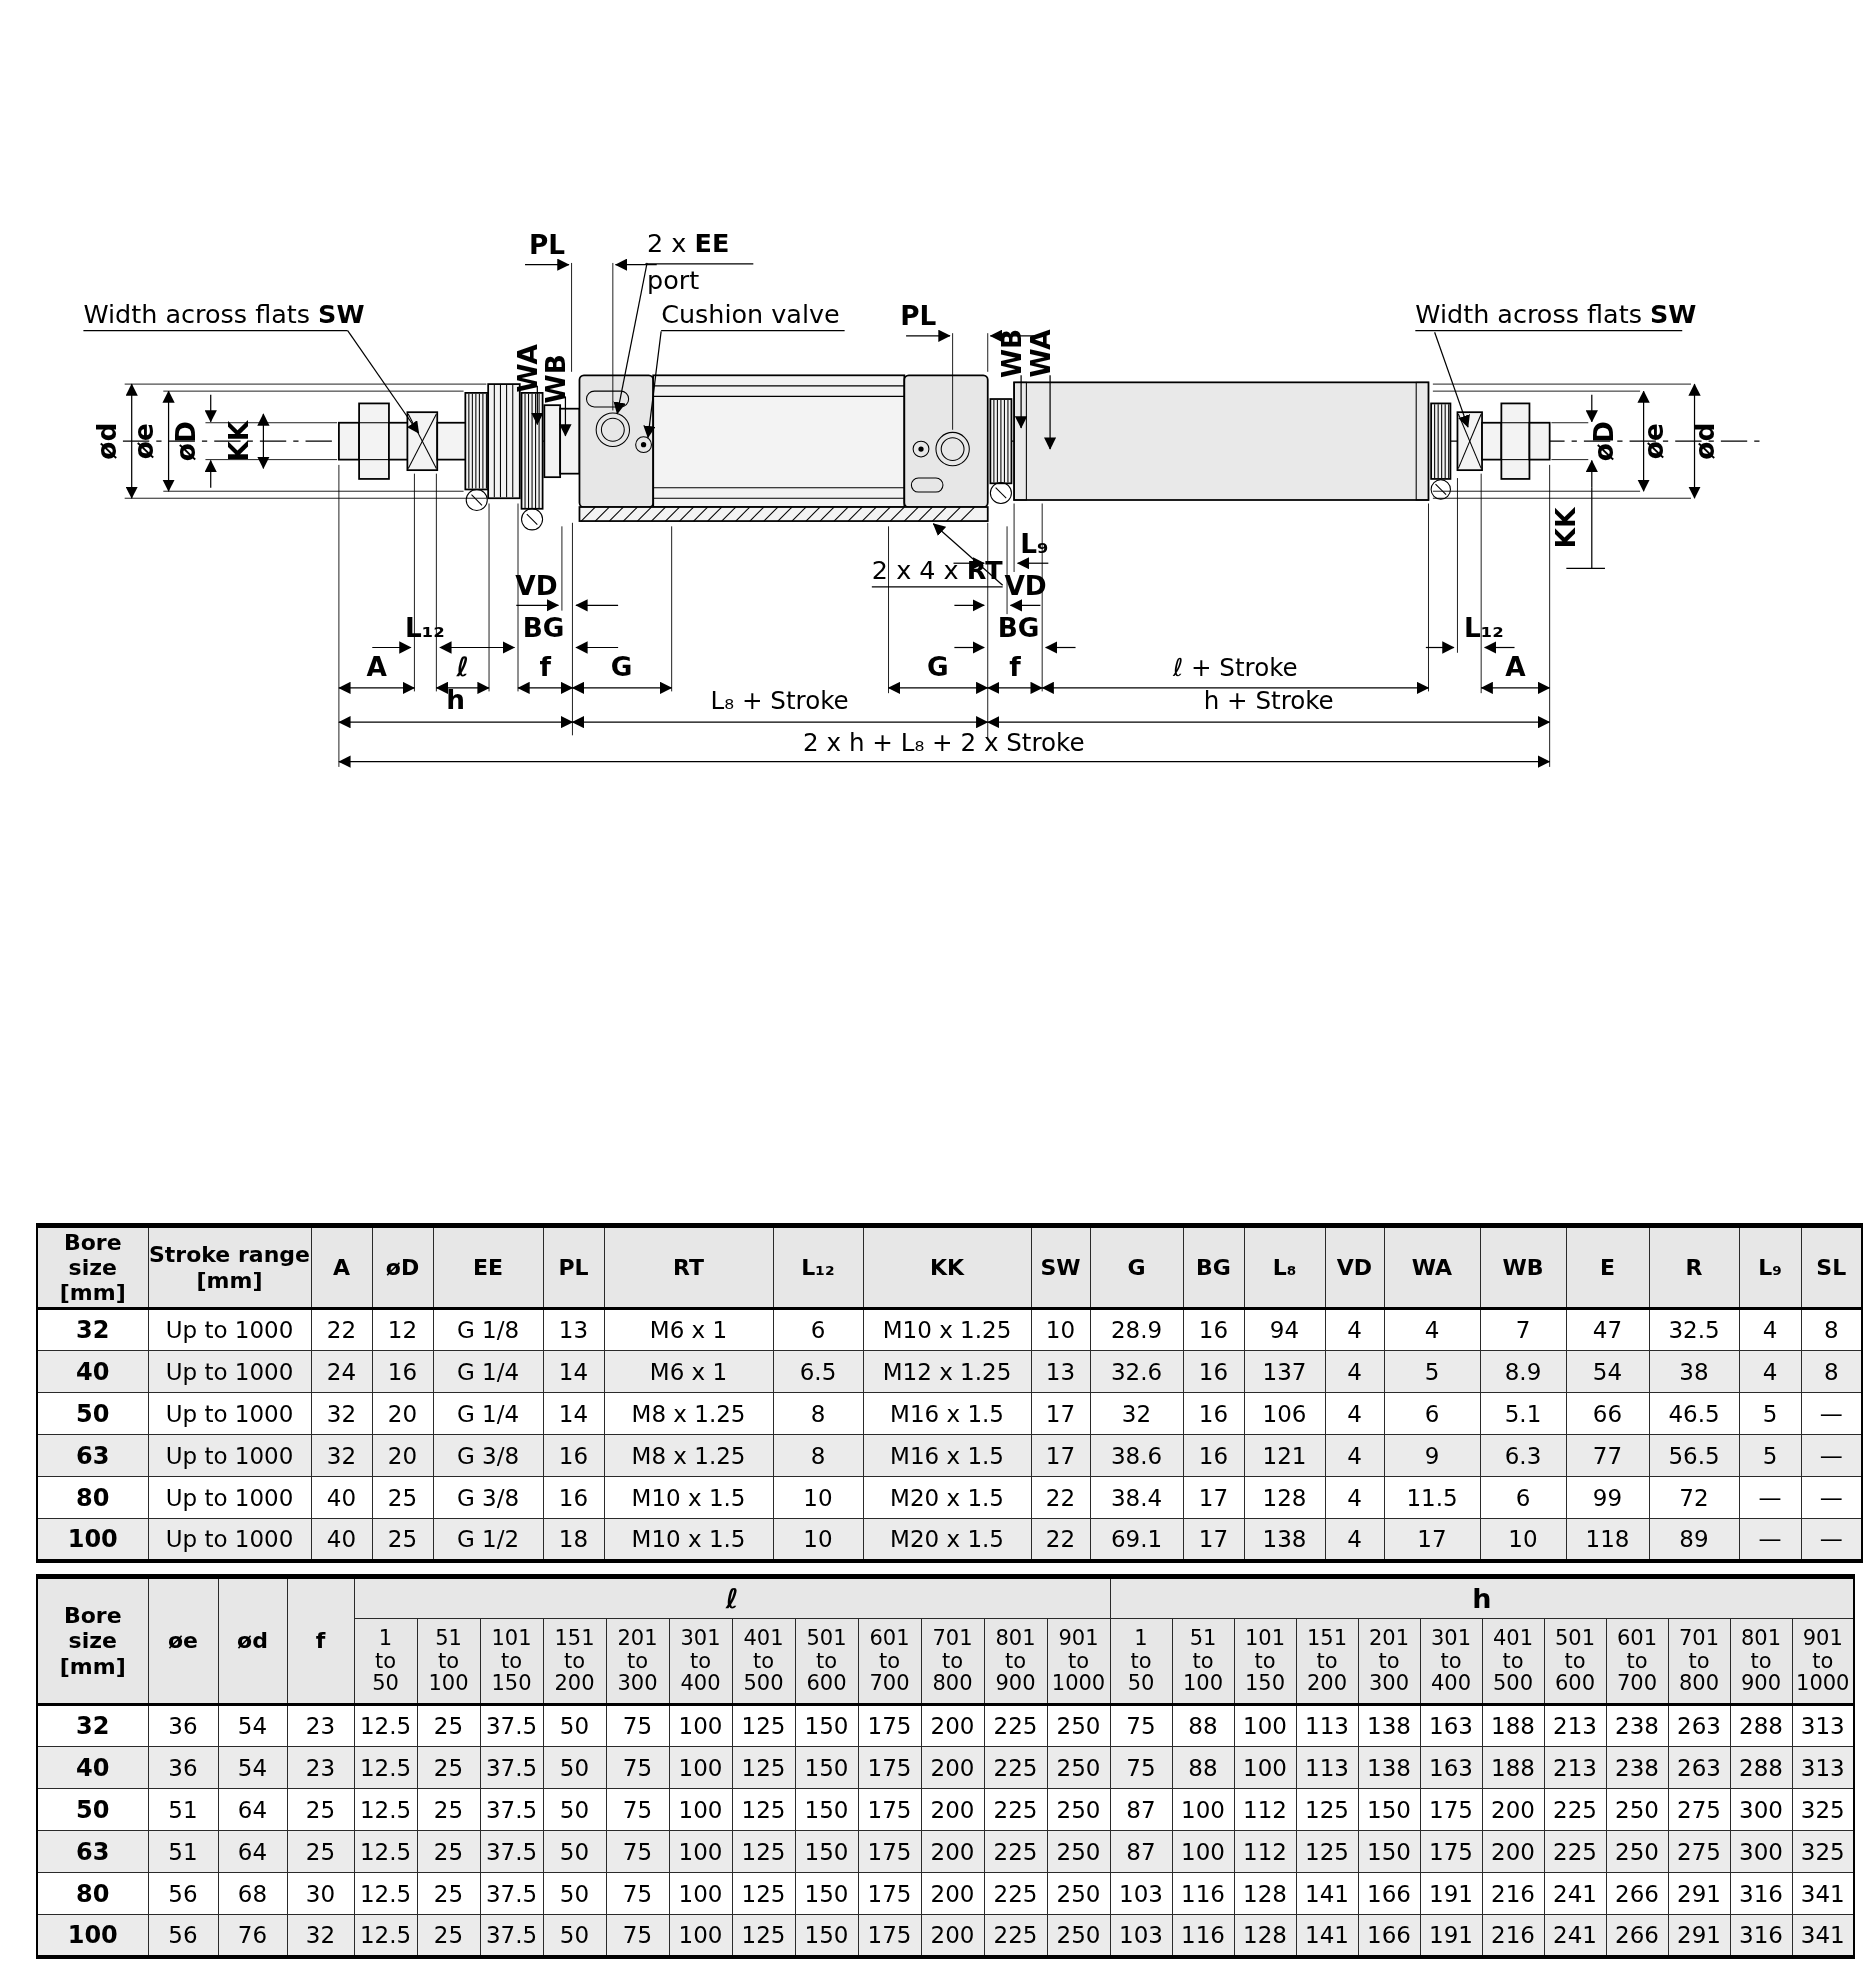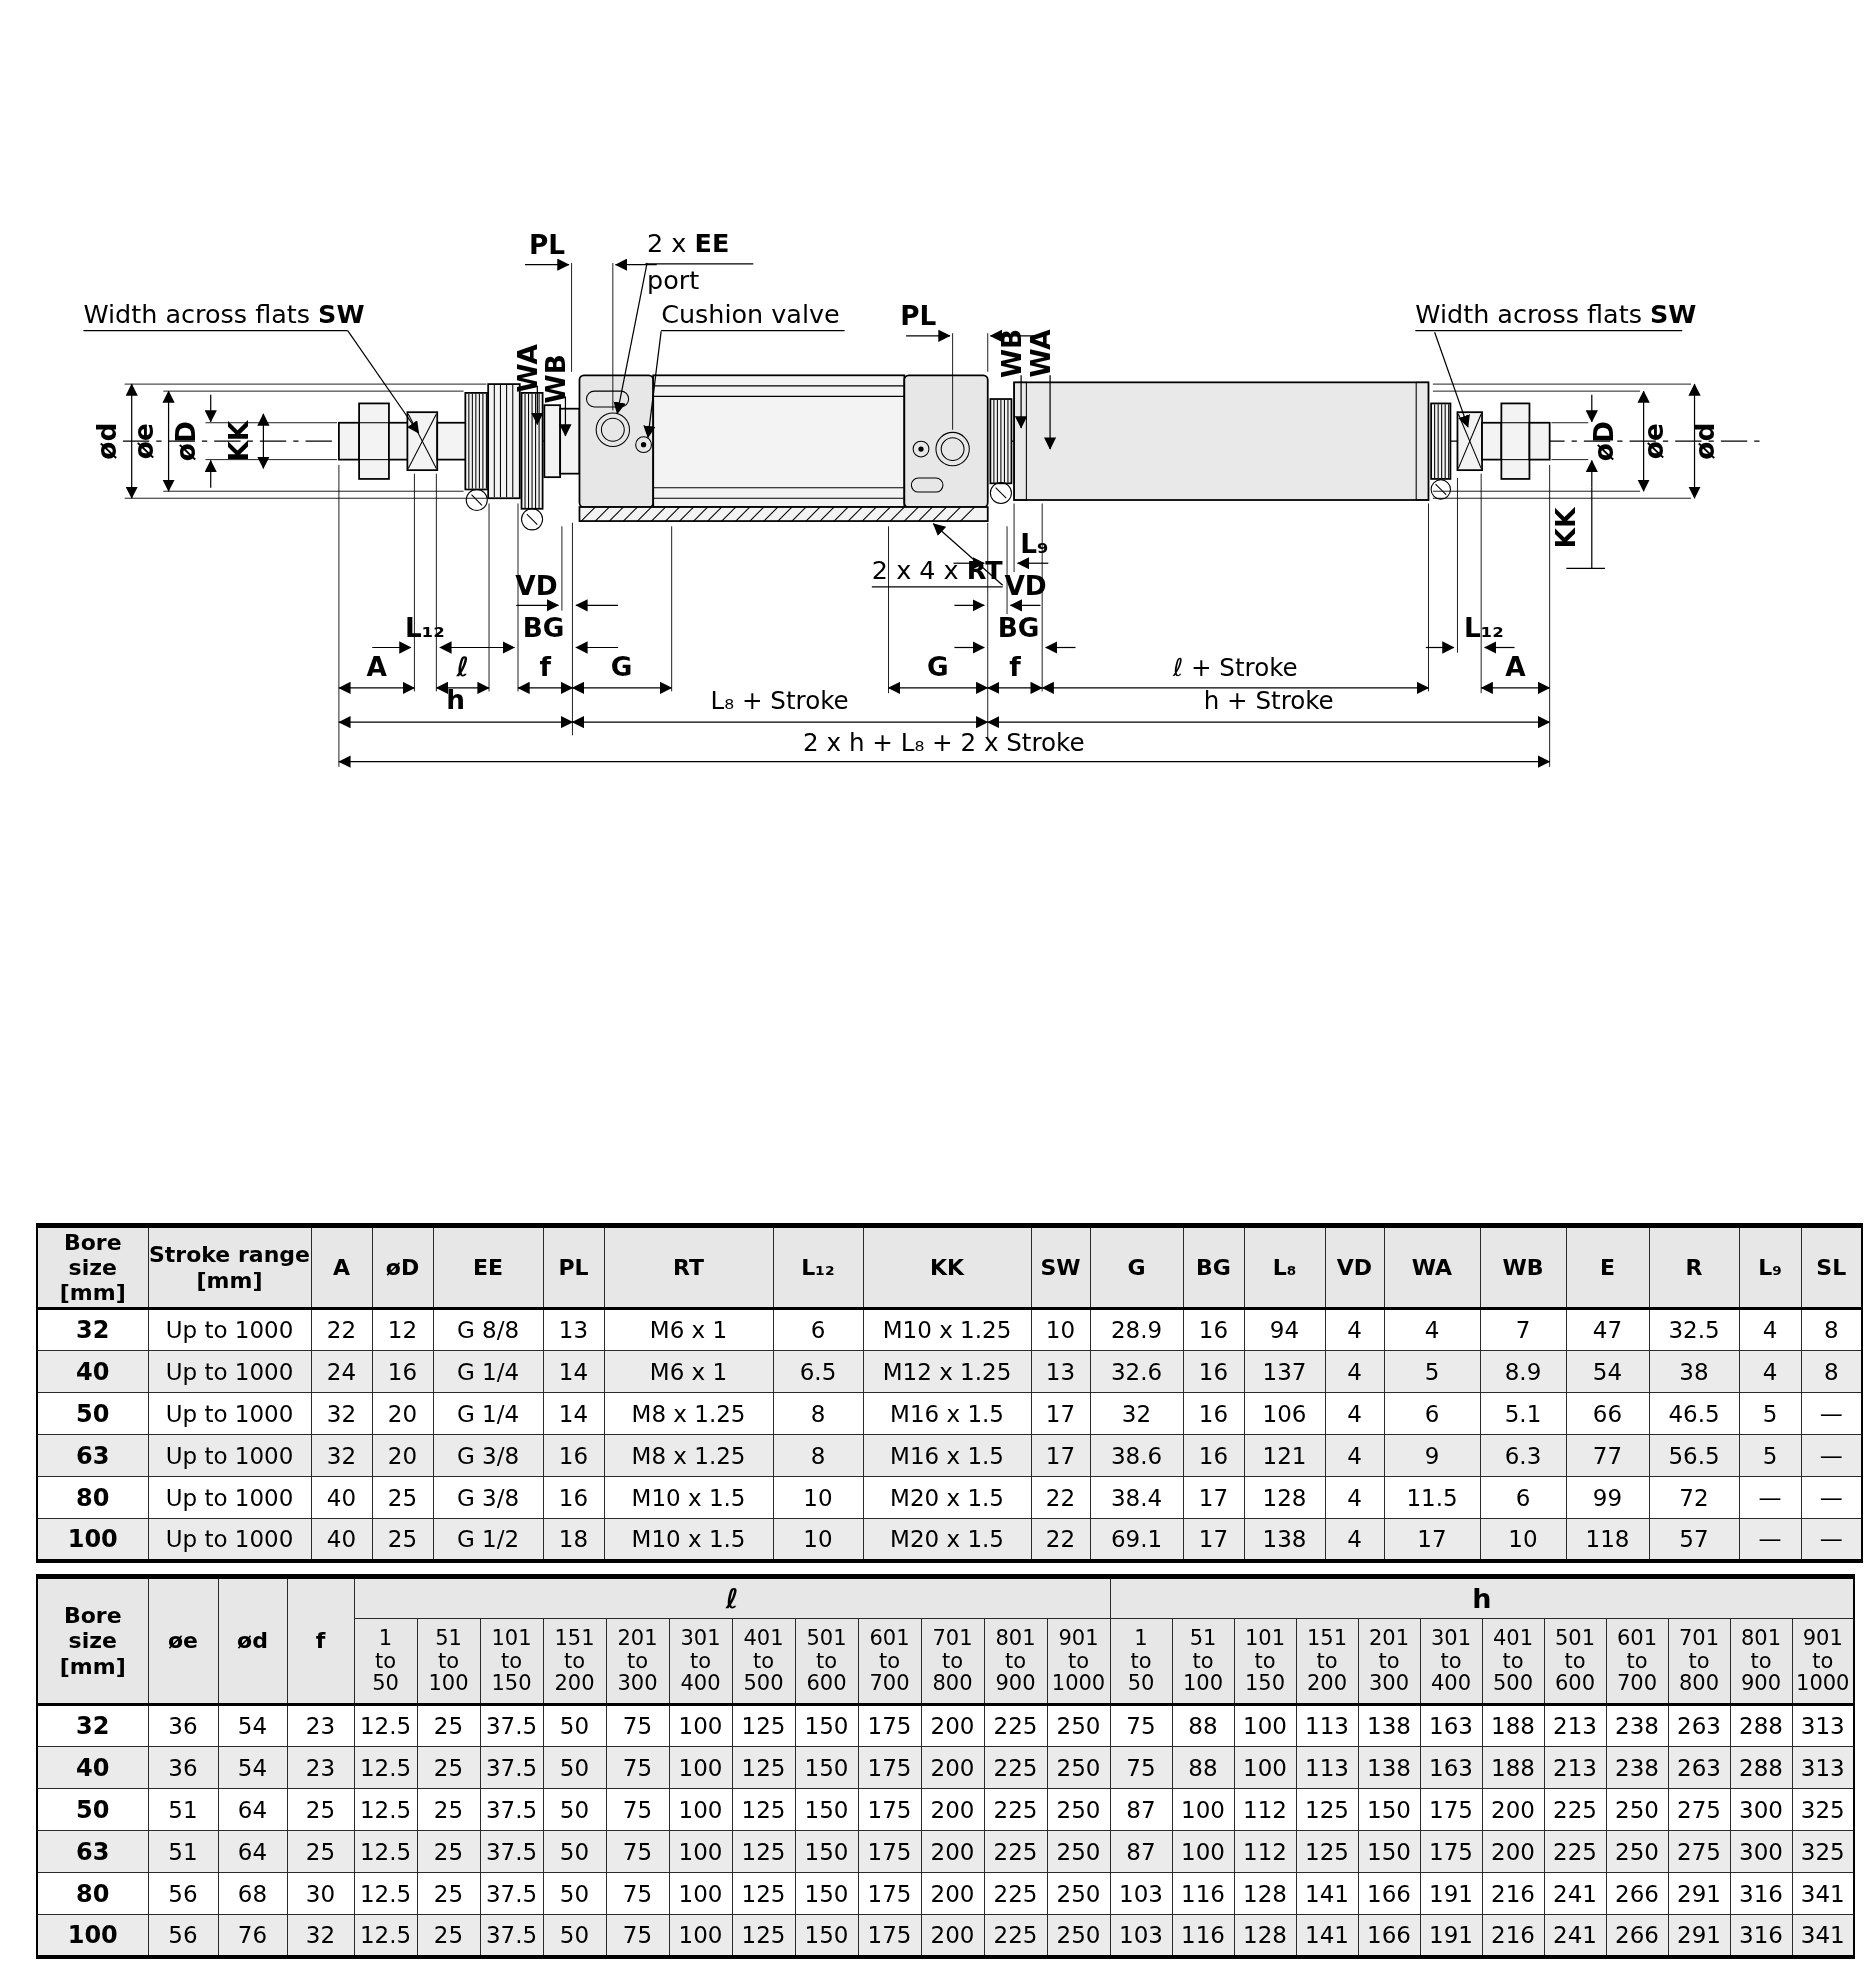--- a/index.html
+++ b/index.html
@@ -388,21 +388,21 @@
           <th>L₉</th>
           <th>SL</th>
         </tr>
       </thead>
       <tbody>
         <tr>
           <td>32</td>
           <td>Up to 1000</td>
           <td>22</td>
           <td>12</td>
-          <td>G 8/8</td>
+          <td>G 1/8</td>
           <td>13</td>
           <td>M6 x 1</td>
           <td>6</td>
           <td>M10 x 1.25</td>
           <td>10</td>
           <td>28.9</td>
           <td>16</td>
           <td>94</td>
           <td>4</td>
           <td>4</td>
@@ -511,21 +511,21 @@
           <td>10</td>
           <td>M20 x 1.5</td>
           <td>22</td>
           <td>69.1</td>
           <td>17</td>
           <td>138</td>
           <td>4</td>
           <td>17</td>
           <td>10</td>
           <td>118</td>
-          <td>57</td>
+          <td>89</td>
           <td>—</td>
           <td>—</td>
         </tr>
       </tbody>
     </table>
   <table class="t" id="t2">
       <colgroup>
         <col style="width: 111px;">
         <col style="width: 70px;">
         <col style="width: 69px;">

